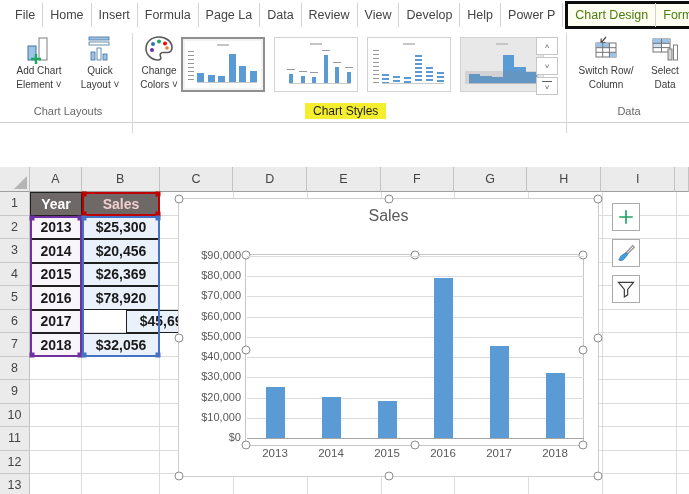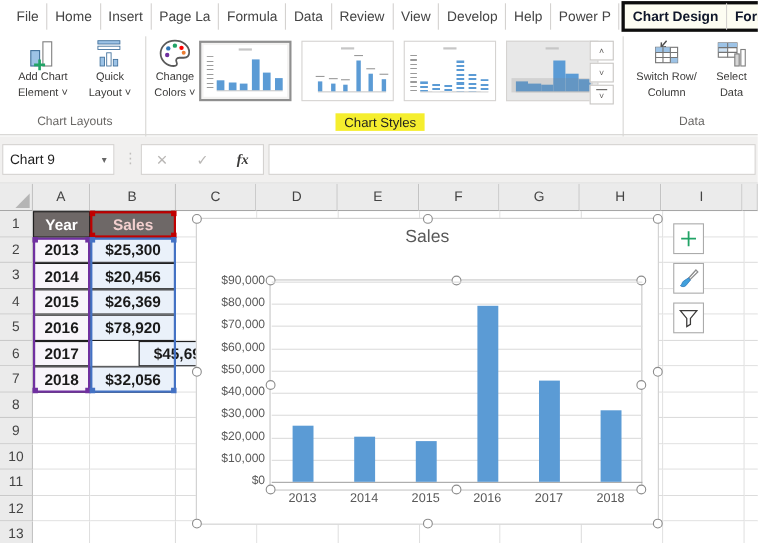--- a/index.html
+++ b/index.html
@@ -8,21 +8,21 @@
     position:relative; width:689px; height:494px; overflow:hidden;
     font-family:"Liberation Sans", sans-serif; background:#fff; color:#3b3a39;
     -webkit-font-smoothing:antialiased;
   }
   
   .tabbar{ position:absolute; top:0; left:0; width:689px; height:29px;
     display:flex; align-items:center; padding-left:8px; background:#fff; }
   .tab{ font-size:12.5px; color:#444; padding:5px 7px; border-right:1px solid #d4d2d0;
     white-space:nowrap; cursor:default; }
   .tab:last-child{ border-right:none; }
-  .tab.active{ color:#0f172a; font-weight:700; }
+  .tab.active{ color:#4d7c0f; font-weight:400; }
   .tab-box{ display:flex; align-items:center; border:3px solid #0d0d0d; height:28px; margin-left:2px; background:#fdfdf2; }
   
   .ribbon{ position:absolute; top:29px; left:0; width:689px; height:94px;
     background:#fff; border-bottom:1px solid #d2d0ce; }
   .rb-btn{ position:absolute; display:flex; flex-direction:column; align-items:center; text-align:center; cursor:default; }
   .rb-btn .lbl{ font-size:10px; line-height:14px; color:#3b3a39; }
   .rb-sep{ position:absolute; width:1px; background:#d8d6d4; }
   .grp-label{ position:absolute; font-size:11px; color:#6a6866; text-align:center; }
   .grp-label.hl{ background:#f5ee2e; color:#1f1f1f; padding:1px 8px; font-size:12px; }
   
@@ -100,22 +100,22 @@
 </style>
 </head>
 <body>
 
 <div class="screen">
 
   <div class="tabbar" id="tabbar">
       <span class="tab">File</span>
       <span class="tab">Home</span>
       <span class="tab">Insert</span>
+      <span class="tab">Formula</span>
       <span class="tab">Page La</span>
-      <span class="tab">Formula</span>
       <span class="tab">Data</span>
       <span class="tab">Review</span>
       <span class="tab">View</span>
       <span class="tab">Develop</span>
       <span class="tab">Help</span>
       <span class="tab">Power P</span>
       <div class="tab-box">
         <span class="tab active">Chart Design</span>
         <span class="tab active">Format</span>
       </div>
@@ -243,33 +243,20 @@
       </svg>
       <span class="lbl">Select</span>
       <span class="lbl">Data</span>
     </div>
 
     <div class="grp-label" style="left:8px; top:76px; width:120px;">Chart Layouts</div>
     <div class="grp-label hl" style="left:305px; top:74px;">Chart Styles</div>
     <div class="grp-label" style="left:572px; top:76px; width:114px;">Data</div>
   </div>
 
-  <div class="fbar">
-    <div class="namebox">
-      <span class="nb-text">Chart 9</span>
-      <span class="nb-caret">▾</span>
-    </div>
-    <div class="fdots">⋮</div>
-    <div class="fbtns">
-      <span class="fb">✕</span>
-      <span class="fb">✓</span>
-      <span class="fb fx">fx</span>
-    </div>
-    <div class="finput"></div>
-  </div>
 
   <div class="grid" id="grid">
       <div class="col-hdr-row">
         <div class="hdr-cell corner" style="width: 30px;">
           <div class="tri"></div>
         </div>
         <div class="hdr-cell" style="width: 52px;">A</div>
         <div class="hdr-cell" style="width: 78px;">B</div>
         <div class="hdr-cell" style="width: 74px;">C</div>
         <div class="hdr-cell" style="width: 74px;">D</div>

